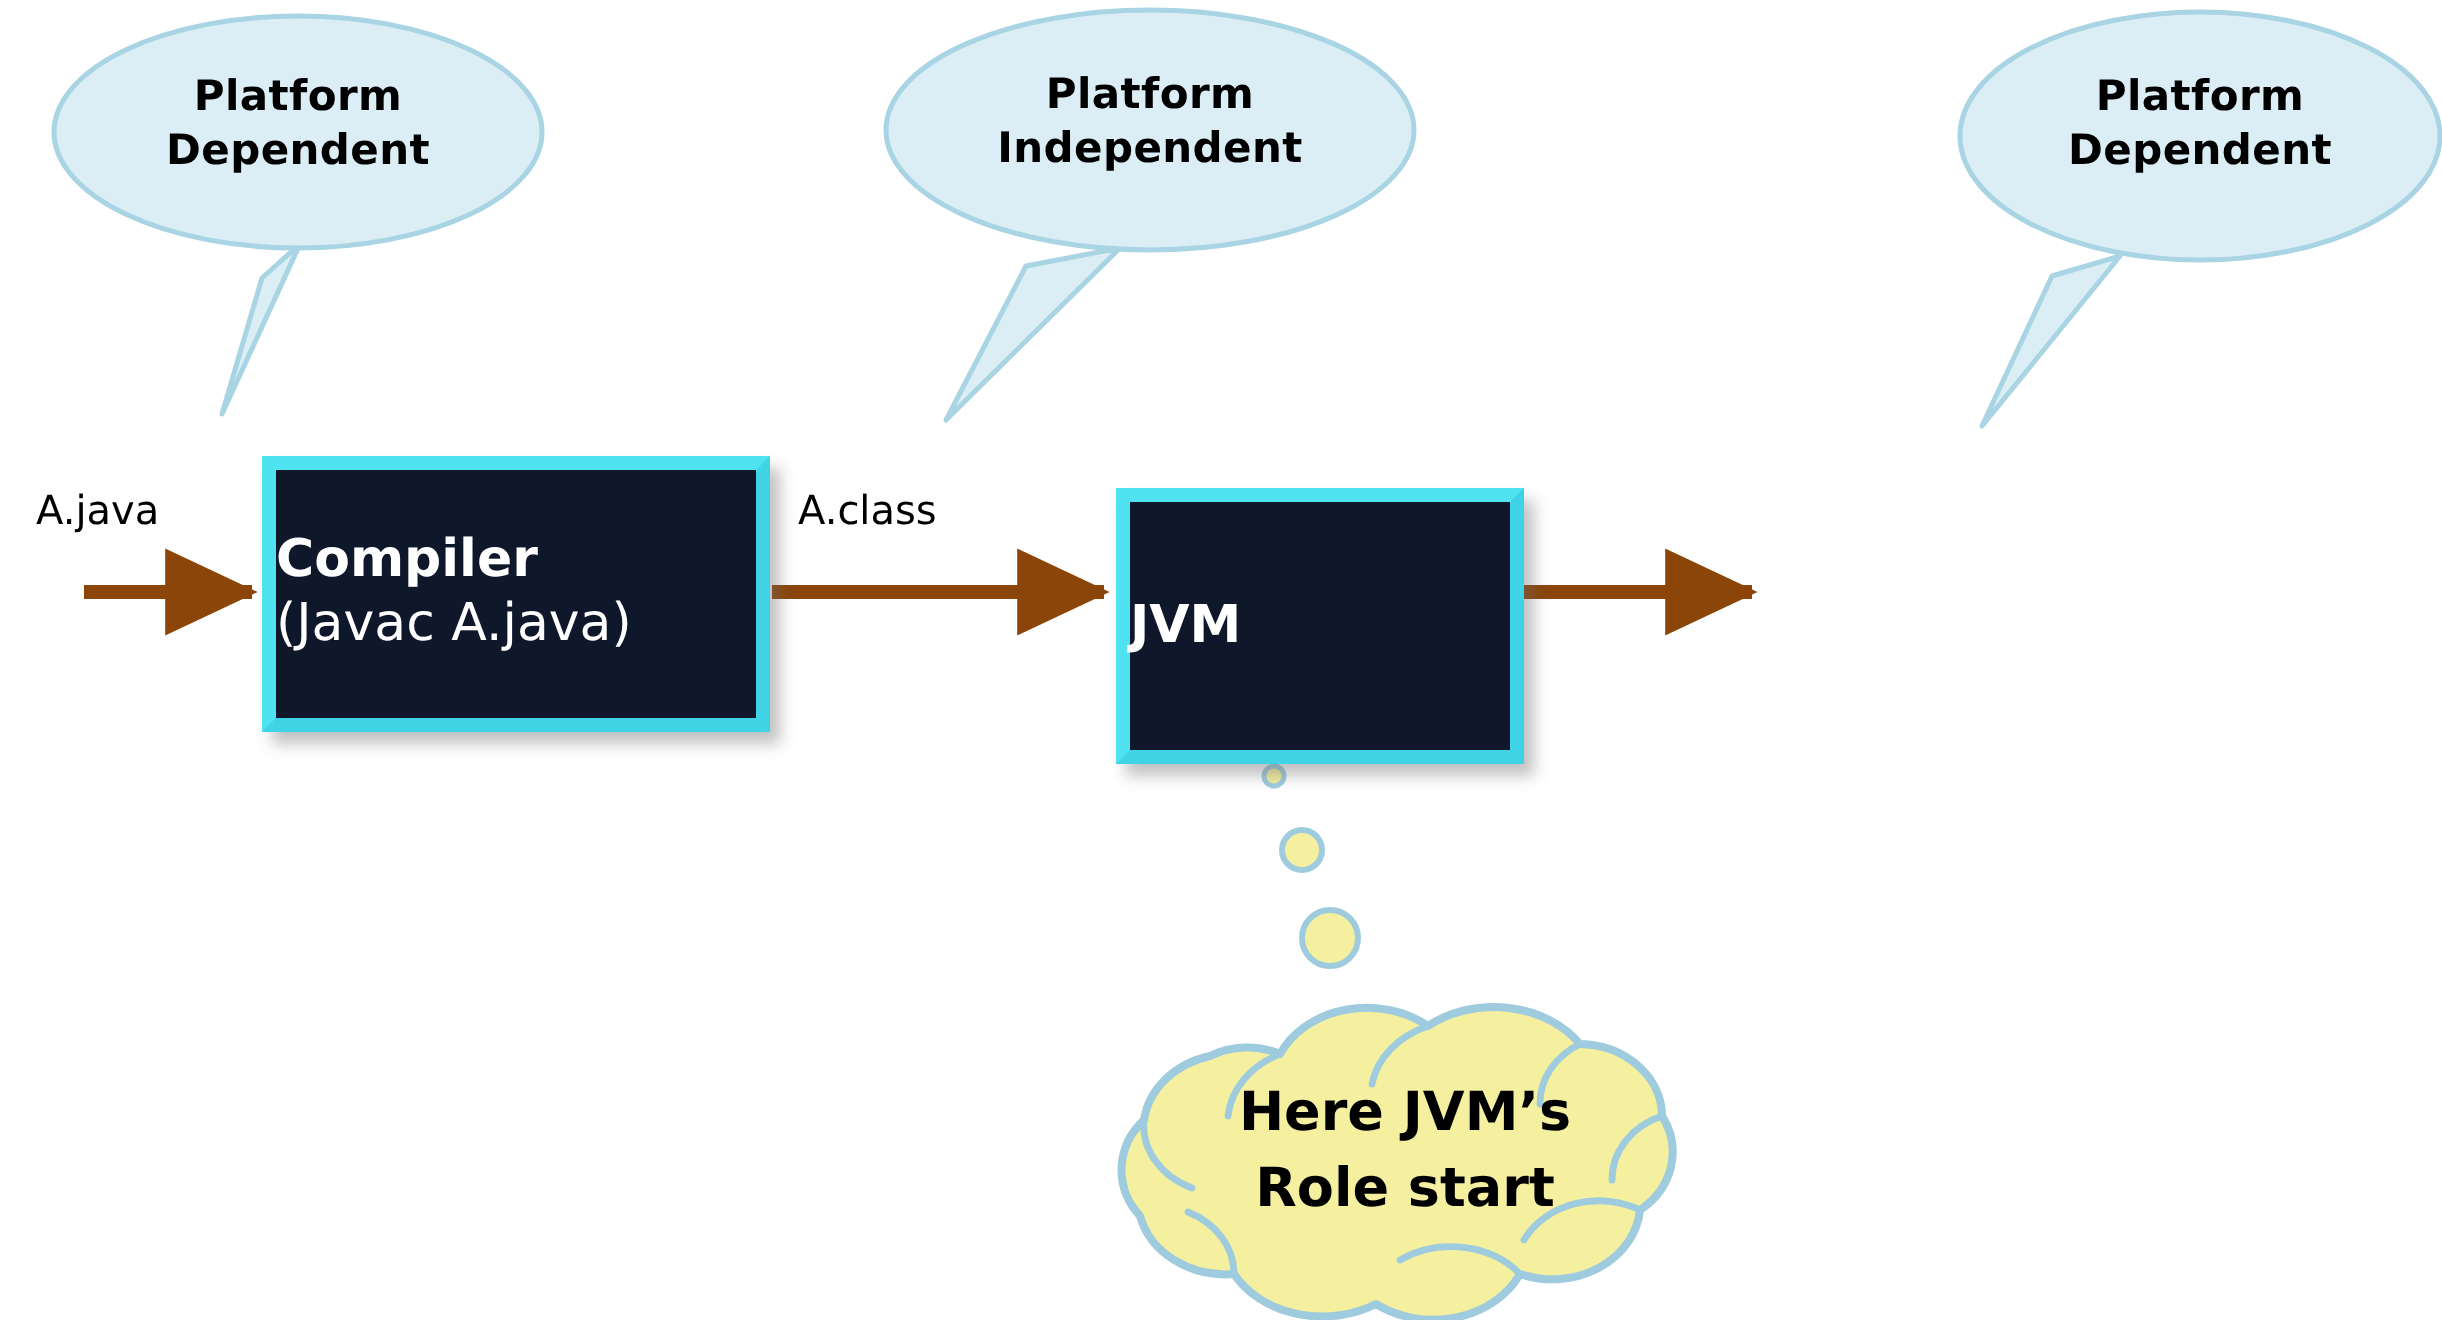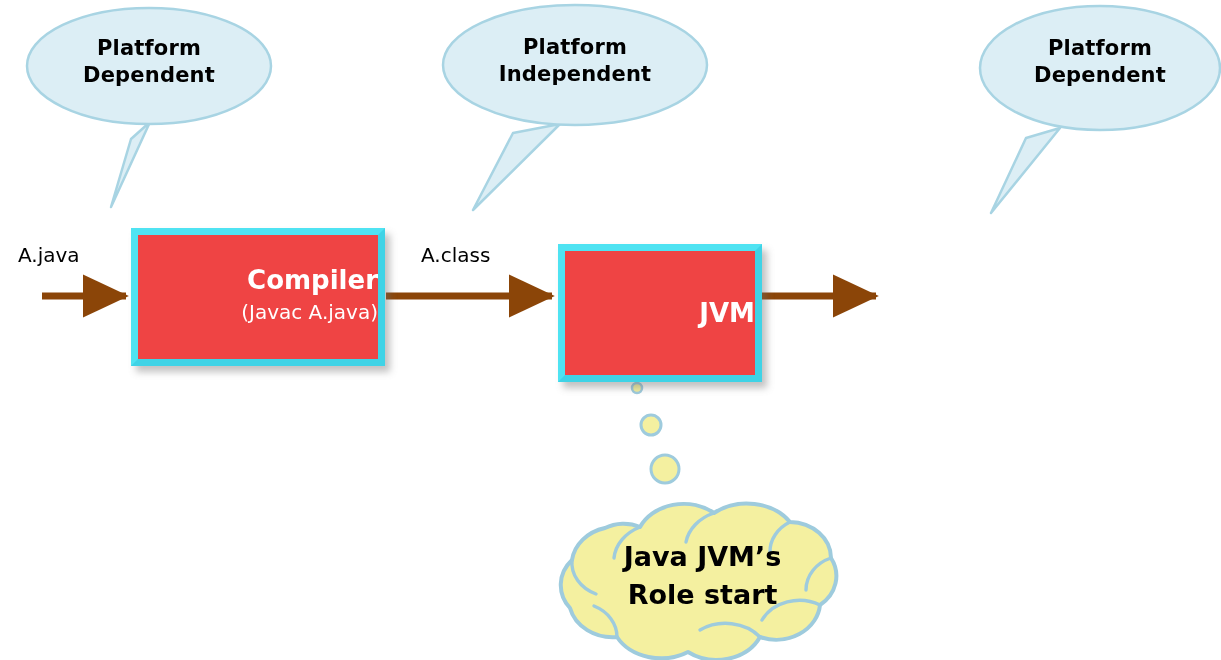--- a/index.html
+++ b/index.html
@@ -35,41 +35,41 @@
     line-height: 27px;
     letter-spacing: 0.2px;
     white-space: pre-line;
     pointer-events: none;
   }
 
   
   .proc-box {
     position: absolute;
     box-sizing: border-box;
-    background: #ef4444;
+    background: #0f172a;
     border-top: 7px solid #4fe3f2;
     border-left: 7px solid #4fe3f2;
     border-right: 7px solid #3fd3e6;
     border-bottom: 7px solid #3fd3e6;
     box-shadow: 5px 6px 7px rgba(110,110,110,0.42);
     display: flex;
     flex-direction: column;
-    align-items: flex-end;
+    align-items: flex-start;
     justify-content: center;
     color: #ffffff;
   }
   .proc-box .line1 {
     font-weight: bold;
     font-size: 26px;
     line-height: 31px;
     white-space: nowrap;
   }
   .proc-box .line2 {
     font-weight: normal;
-    font-size: 20px;
+    font-size: 26px;
     line-height: 33px;
     white-space: nowrap;
   }
   .proc-box.stacked .line1 { font-weight: normal; }
 
   
   .flow-label {
     position: absolute;
     color: #000000;
     font-weight: normal;
@@ -159,28 +159,28 @@
 Dependent</div>
 
   <div class="bubble-text" style="left:465px; top:34px; width:220px;">Platform
 Independent</div>
 
   <div class="bubble-text" style="left:990px; top:35px; width:220px;">Platform
 Dependent</div>
 
   <div class="flow-label" style="left:18px; top:238px;">A.java</div>
 
-  <div class="flow-label" style="left:421px; top:238px;">A.class</div>
+  <div class="flow-label" style="left:399px; top:238px;">A.class</div>
 
   <div class="proc-box" style="left:131px; top:228px; width:254px; height:138px;">
     <span class="line1">Compiler</span>
     <span class="line2">(Javac A.java)</span>
   </div>
 
   <div class="proc-box" style="left:558px; top:228px; width:204px; height:138px;margin-top:16px;">
     <span class="line1">JVM</span>
   </div>
 
 
-  <div class="cloud-text" style="left:575px; top:538px; width:255px;">Java JVM’s
+  <div class="cloud-text" style="left:575px; top:538px; width:255px;">Here JVM’s
 Role start</div>
 
 </div>
 
 </body></html>

